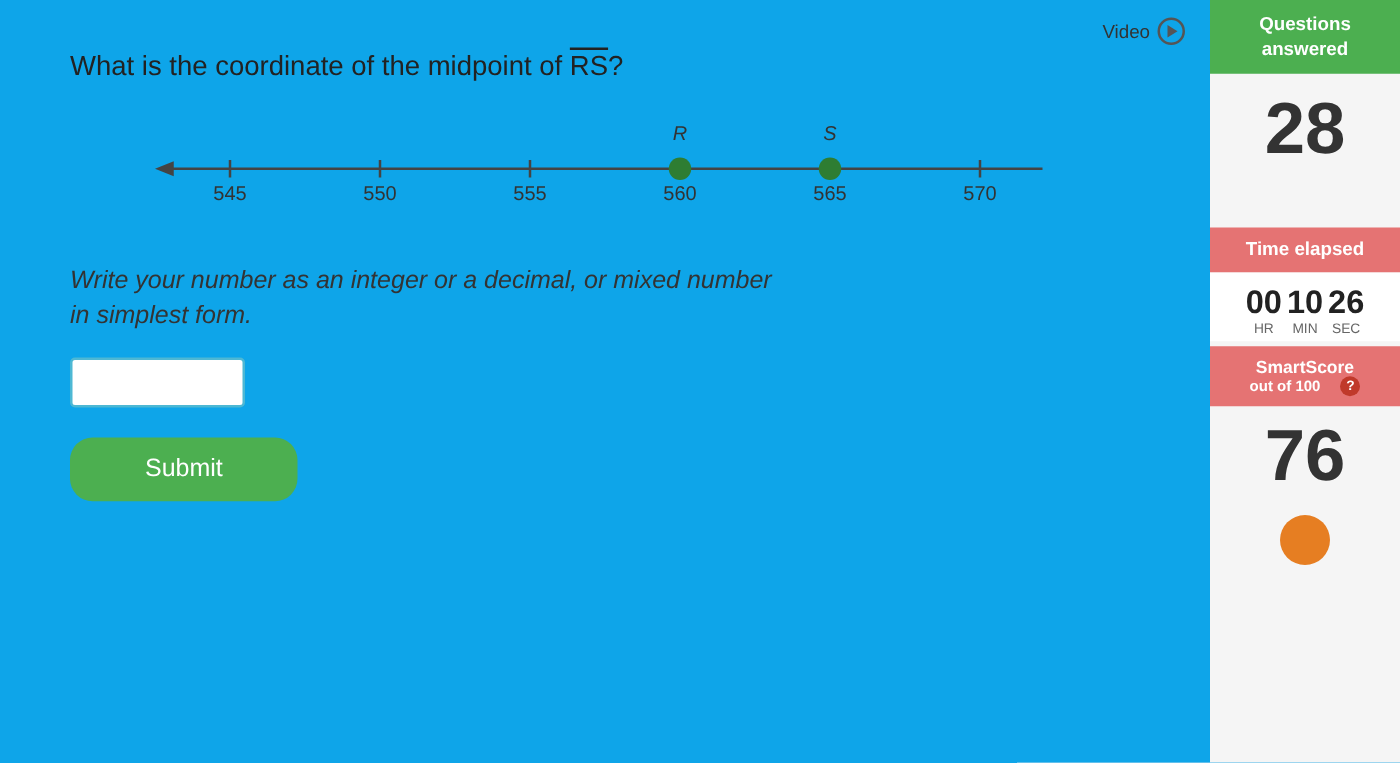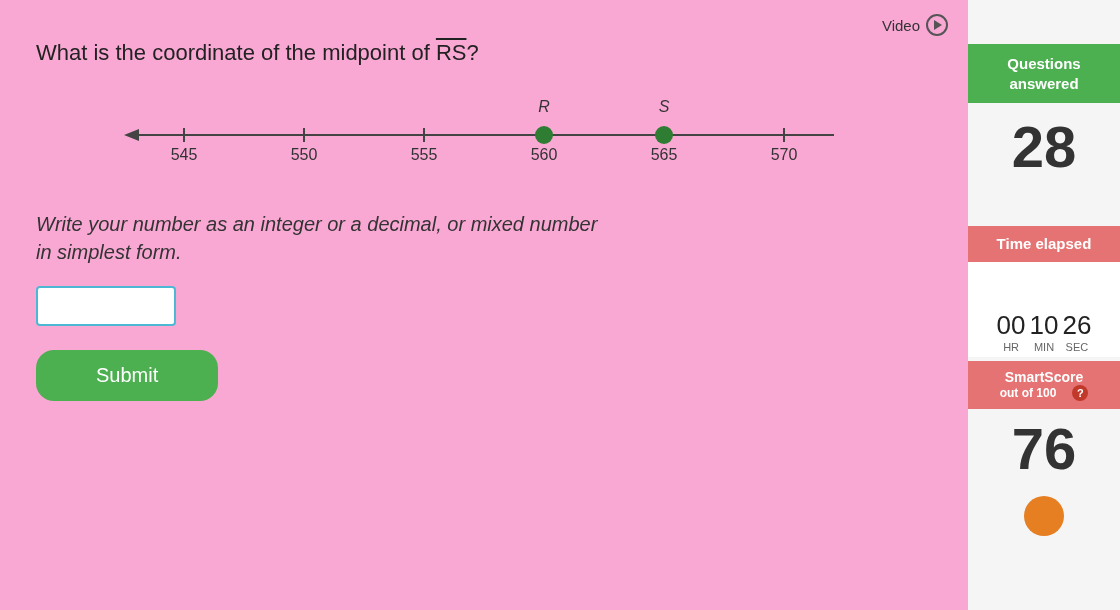--- a/index.html
+++ b/index.html
@@ -6,22 +6,22 @@
     body {
       width: 1120px;
       height: 610px;
       background: #f0f0f0;
       font-family: Arial, sans-serif;
       display: flex;
       overflow: hidden;
     }
     .main-content {
       flex: 1;
-      background: #f9a8d4;
-      padding: 30px 36px;
+      background: #0ea5e9;
+      padding: 30px 56px;
       position: relative;
     }
     .video-link {
       position: absolute;
       top: 14px;
       right: 20px;
       display: flex;
       align-items: center;
       gap: 6px;
       color: #333;
@@ -104,21 +104,20 @@
     }
     .questions-answered-box {
       background: #4caf50;
       width: 100%;
       color: white;
       text-align: center;
       padding: 10px 8px;
       font-size: 15px;
       font-weight: bold;
       line-height: 1.3;
-      margin-top: 44px;
     }
     .questions-count {
       font-size: 58px;
       font-weight: bold;
       color: #333;
       text-align: center;
       padding: 10px 0 6px 0;
     }
     .time-elapsed-box {
       background: #e57373;
@@ -138,24 +137,23 @@
       gap: 4px;
       padding: 8px 0 4px 0;
       width: 100%;
       background: white;
     }
     .timer-block {
       text-align: center;
     }
     .timer-number {
       font-size: 26px;
-      font-weight: normal;
+      font-weight: bold;
       color: #222;
       display: block;
-      margin-top: 40px;
     }
     .timer-label {
       font-size: 11px;
       color: #666;
       display: block;
     }
     .smart-score-box {
       background: #e57373;
       width: 100%;
       color: white;

